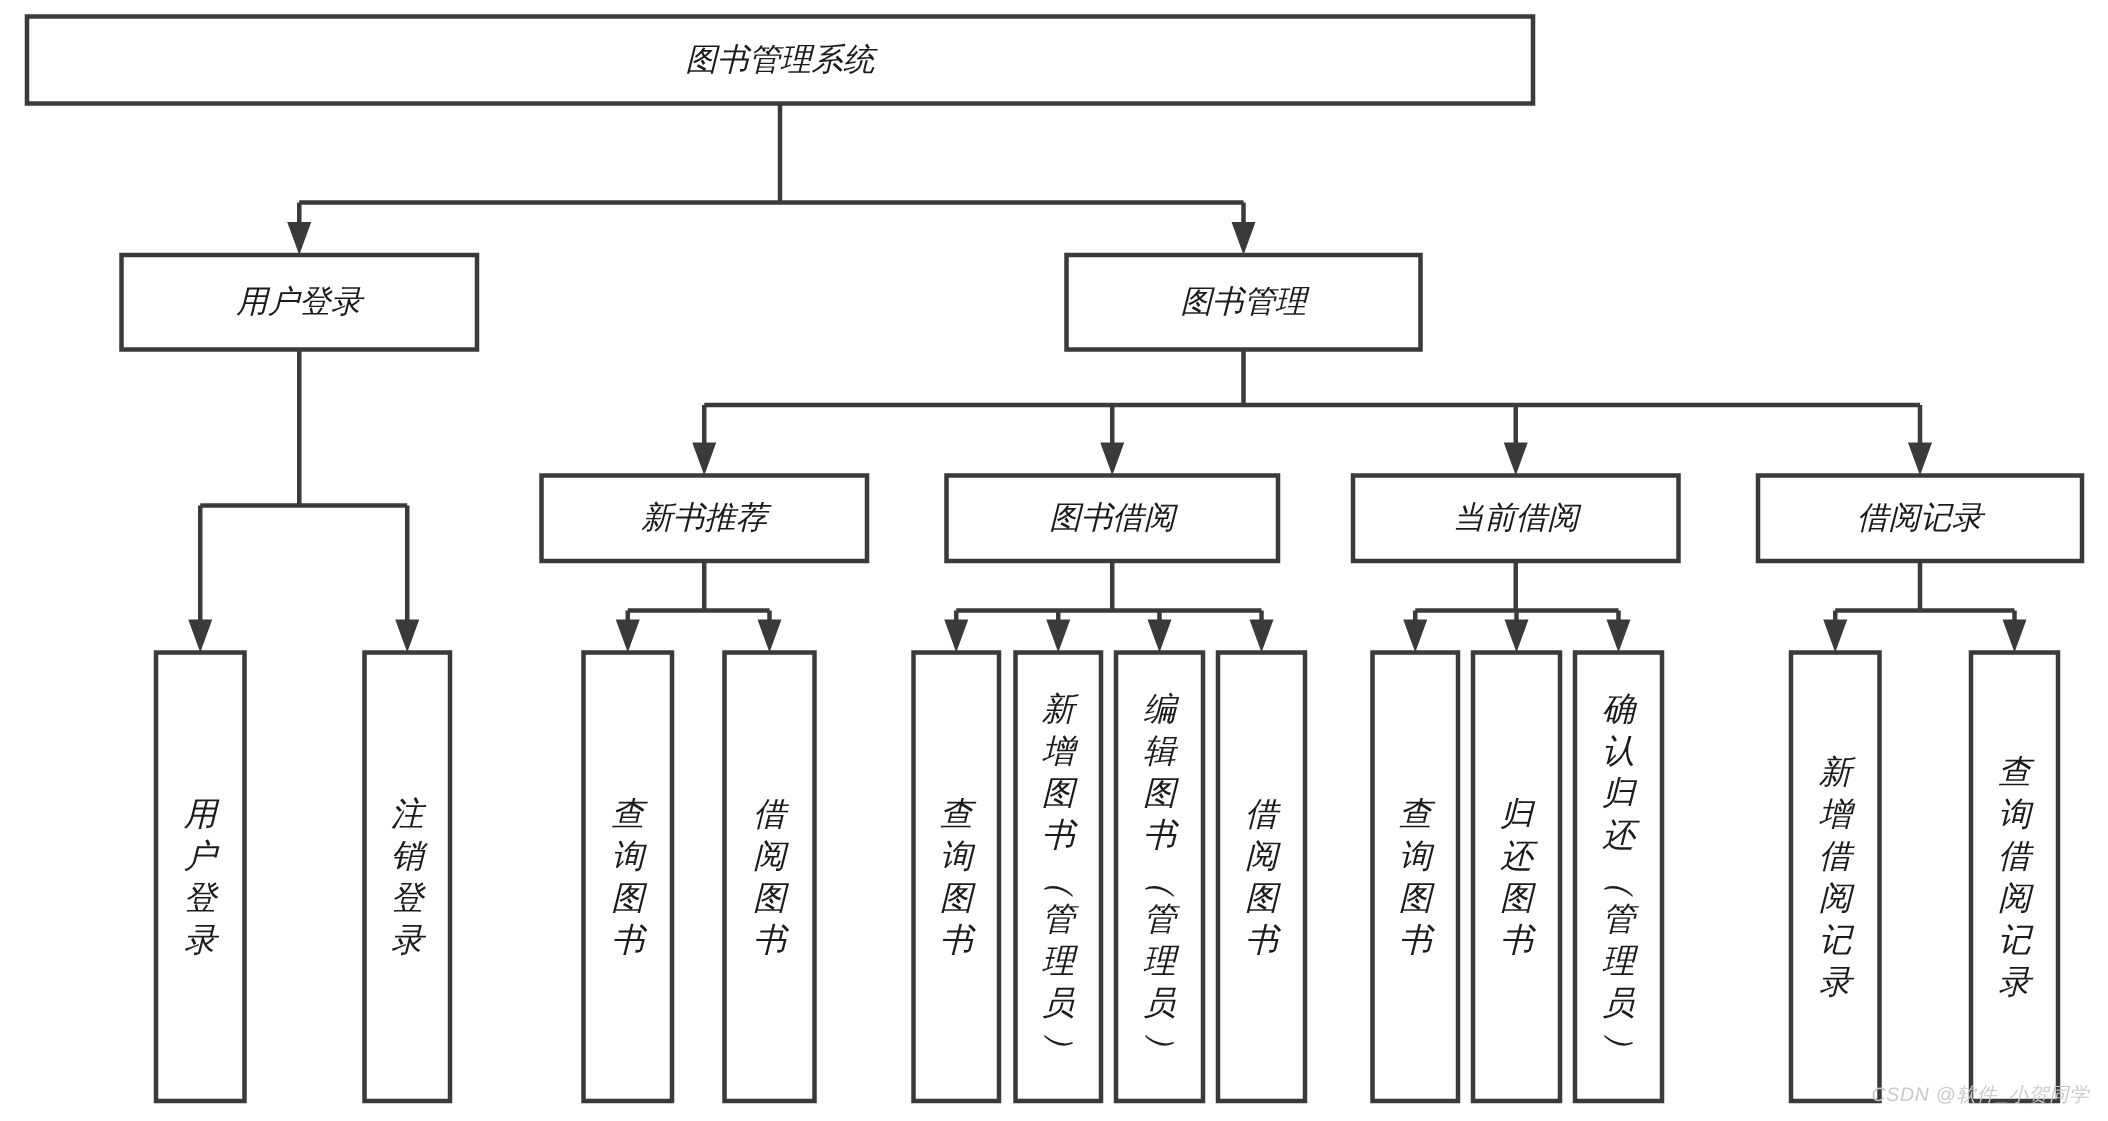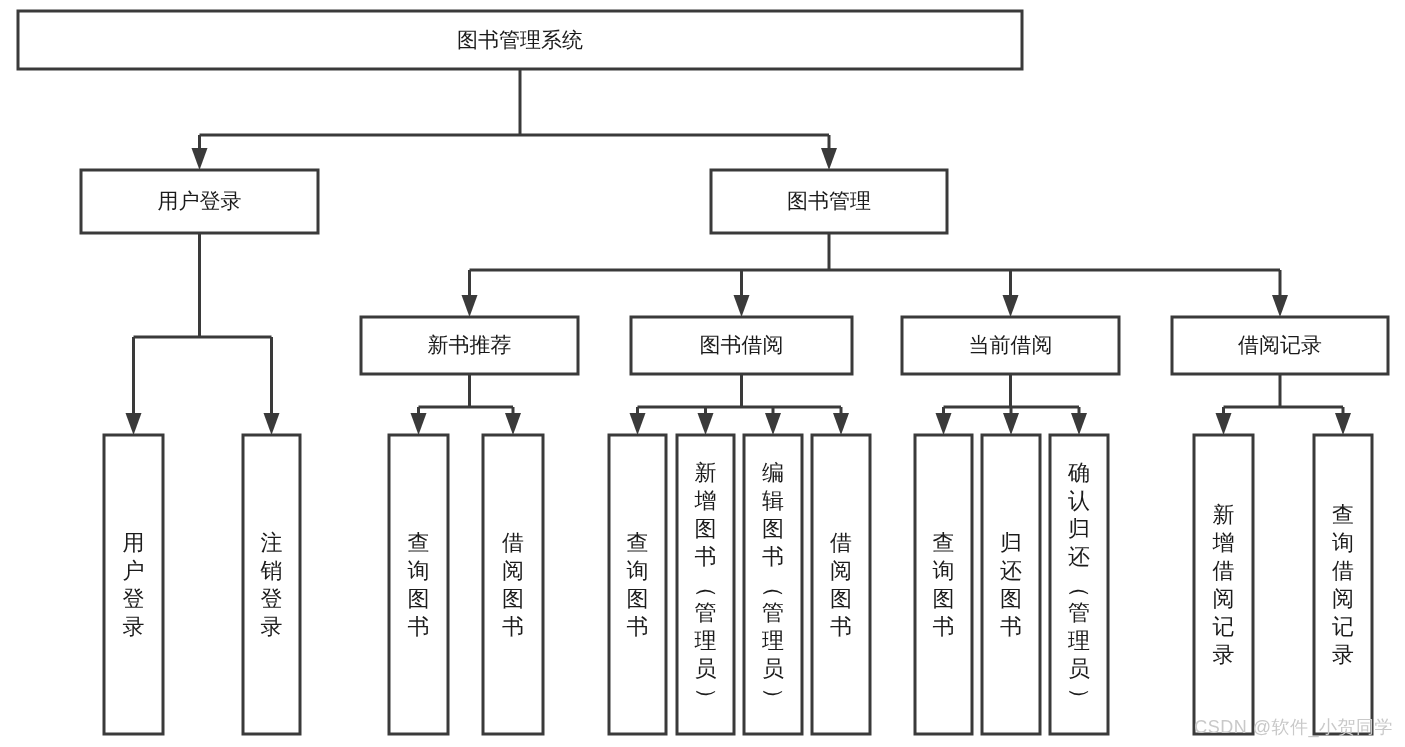--- a/index.html
+++ b/index.html
@@ -12,20 +12,21 @@
     width: 1405px;
     height: 747px;
     font-family: "Liberation Sans", "DejaVu Sans", sans-serif;
     overflow: hidden;
     position: relative;
   }
   #diagram-root {
     position: relative;
     width: 1405px;
     height: 747px;
+    font-style: italic;
   }
   svg#diagram-canvas {
     position: absolute;
     top: 0;
     left: 0;
     width: 1405px;
     height: 747px;
     display: block;
   }
   .node-box {
@@ -55,21 +56,21 @@
     font-size: 22px;
     fill: #1b1b1b;
     text-anchor: middle;
     dominant-baseline: middle;
   }
   .watermark-text {
     position: absolute;
     right: 12px;
     bottom: 8px;
     font-family: "Liberation Sans", "DejaVu Sans", sans-serif;
-    font-size: 18px;
+    font-size: 13px;
     color: #c9c9c9;
     white-space: nowrap;
     letter-spacing: 0.5px;
     user-select: none;
   }
 </style>
 </head>
 <body>
 
 <div id="diagram-root">

